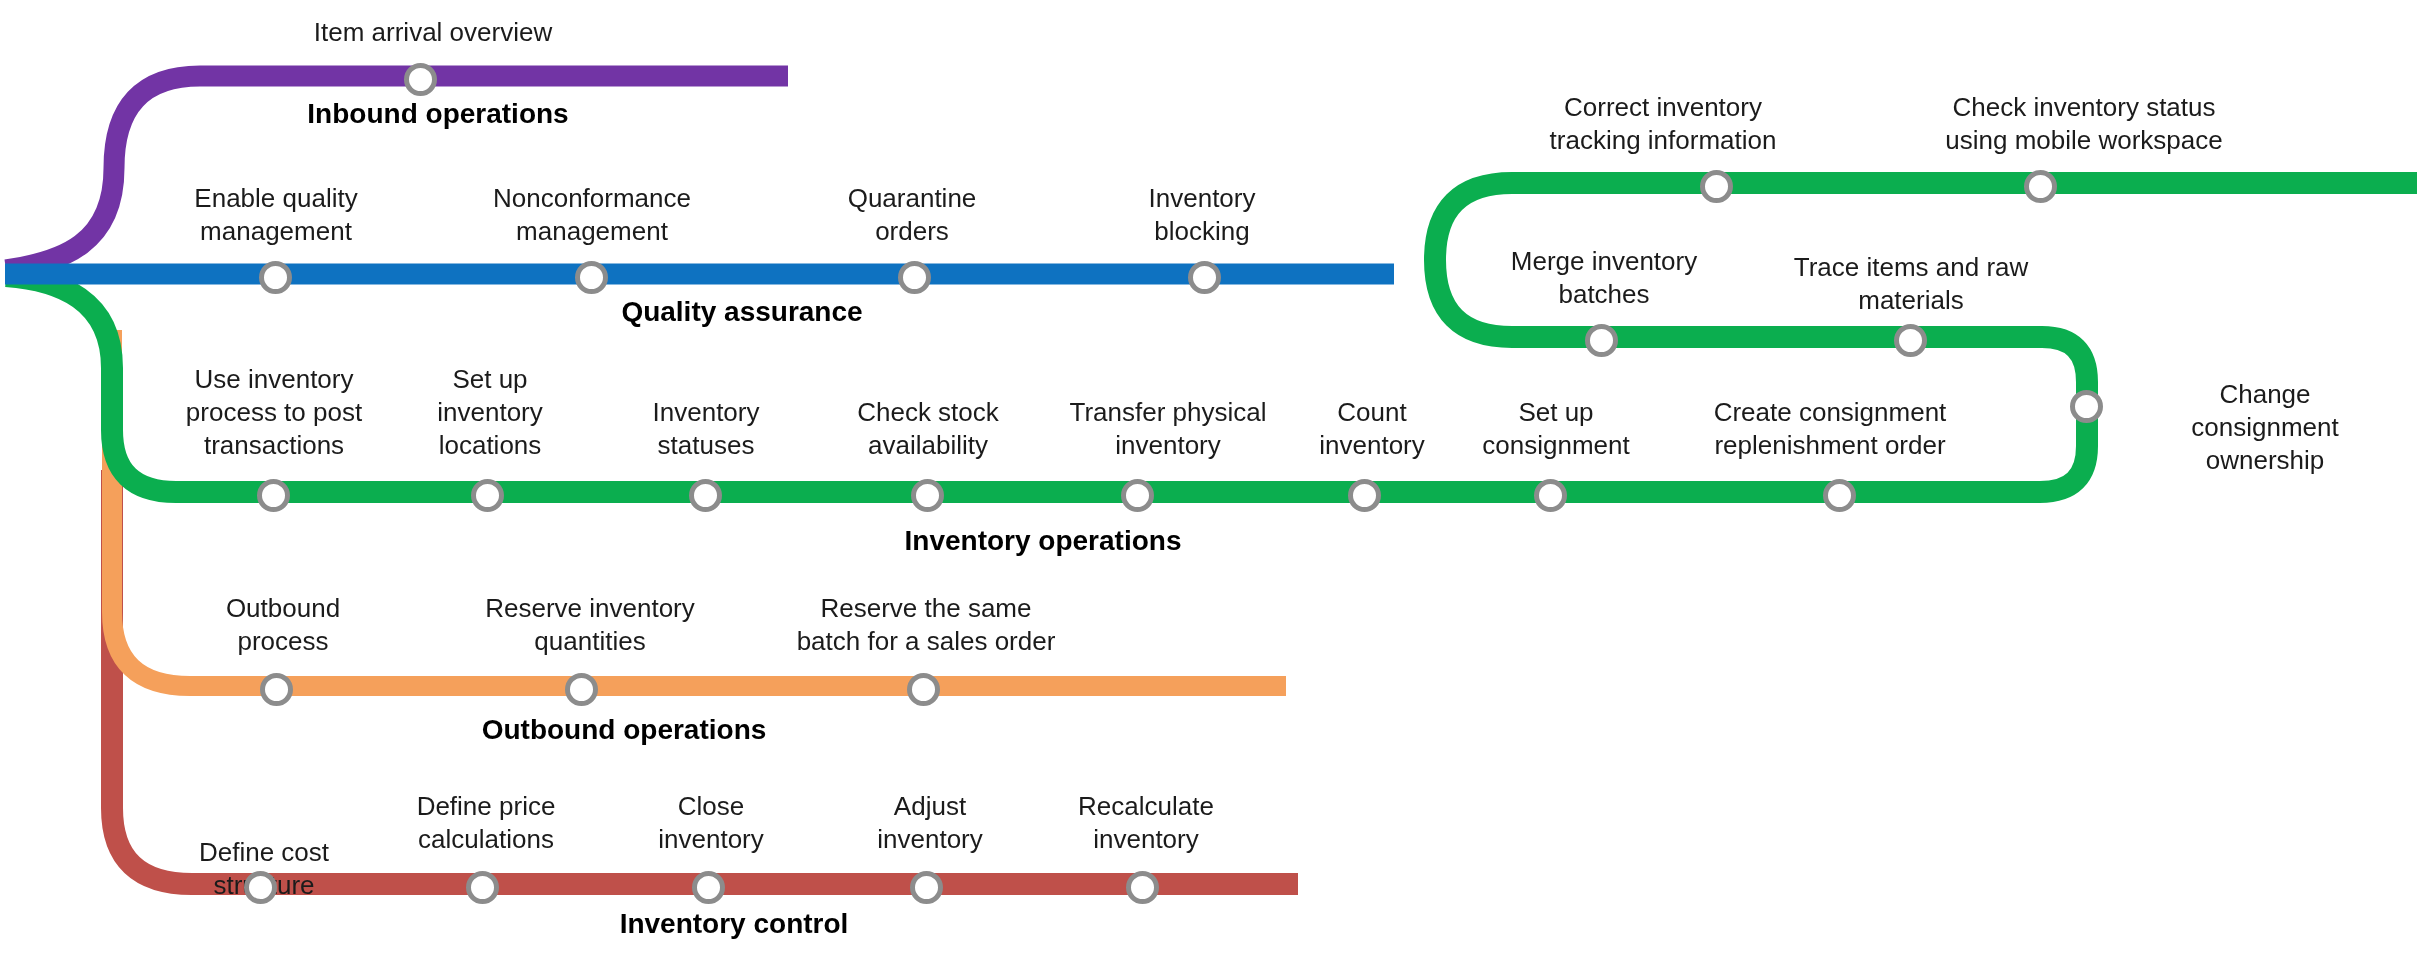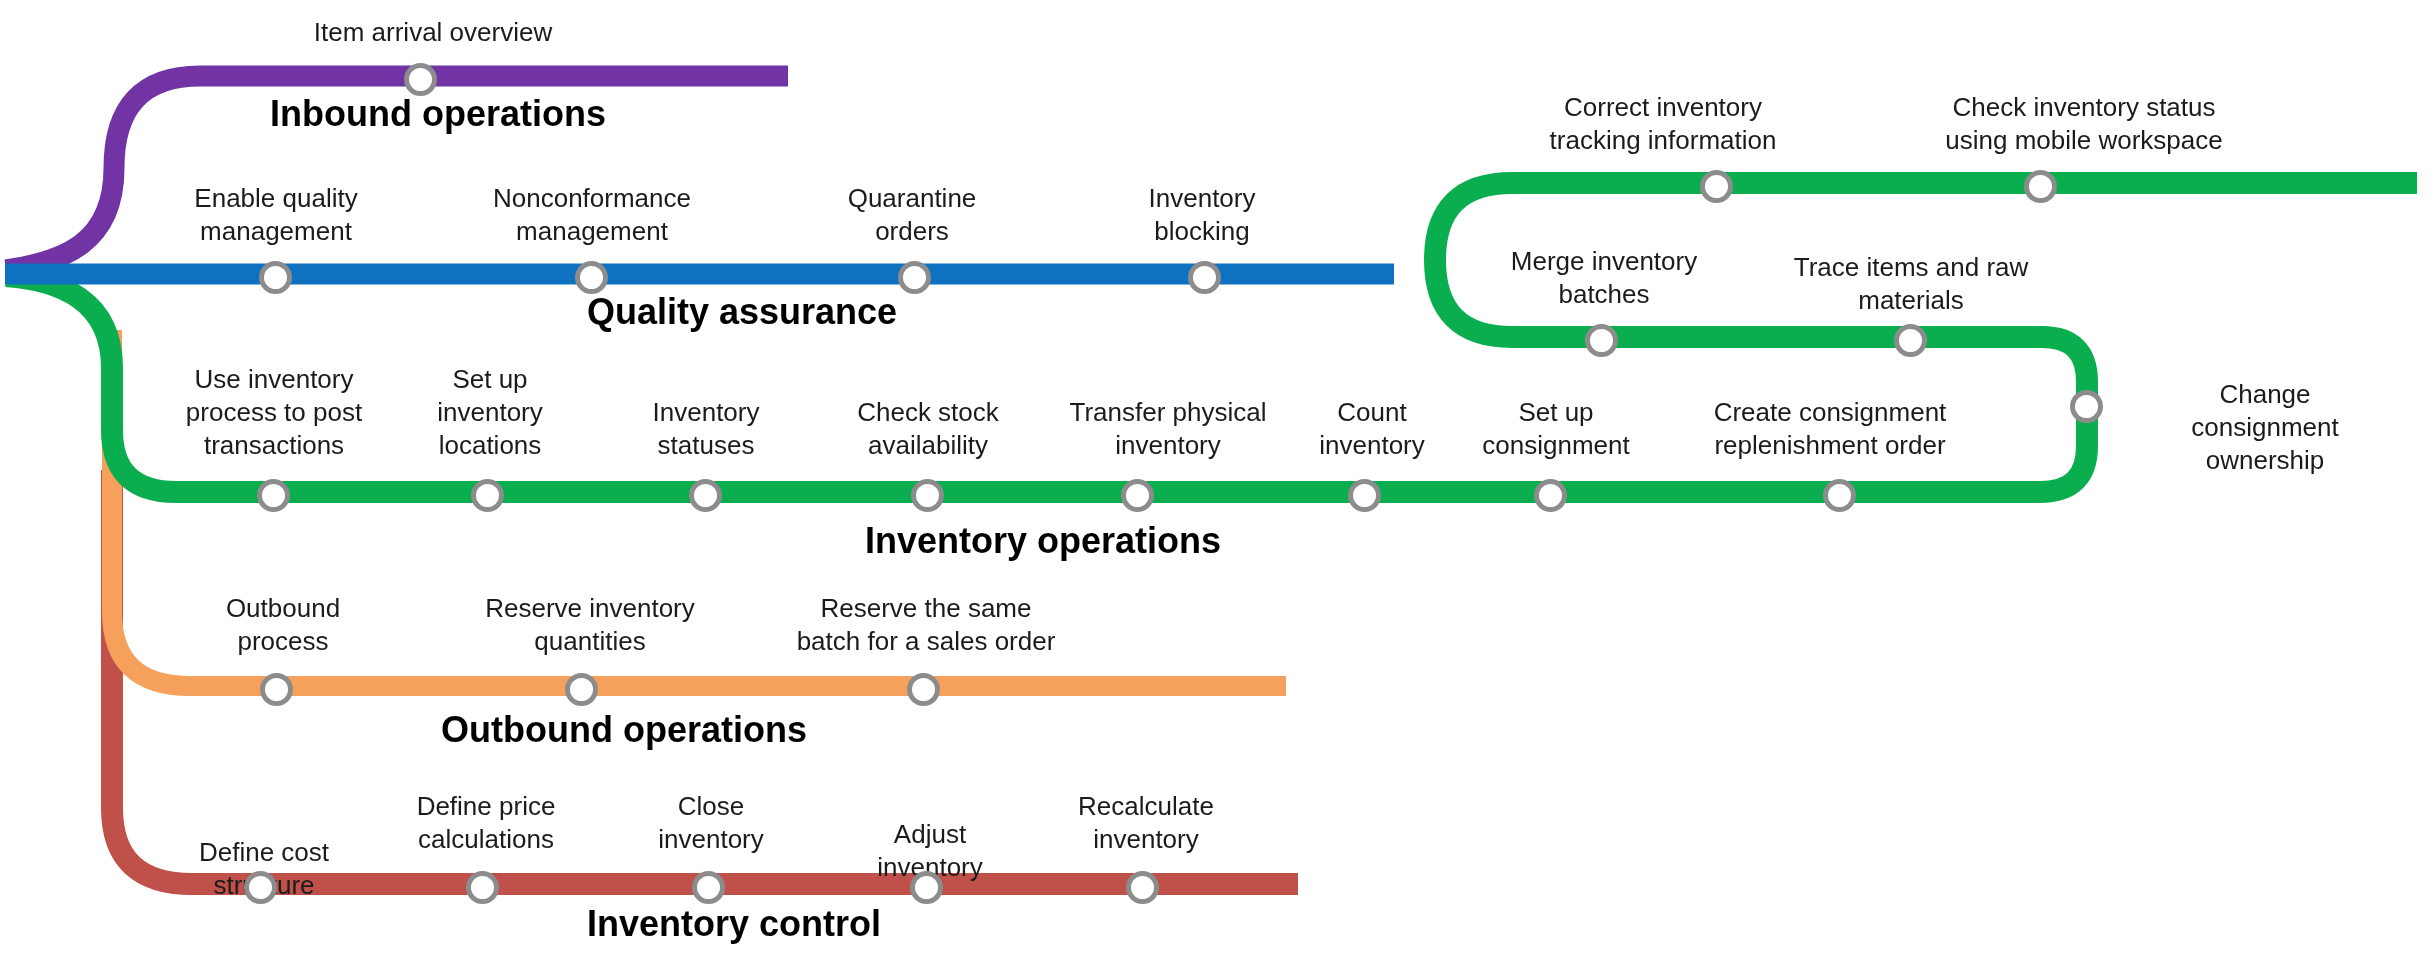--- a/index.html
+++ b/index.html
@@ -27,21 +27,21 @@
     white-space:pre-line;
     text-align:center;
     font-size:26px;
     line-height:33px;
     color:#1b1b1b;
   }
   .title{
     position:absolute;
     transform:translate(-50%,-50%);
     white-space:nowrap;
-    font-size:36px;
+    font-size:28px;
     font-weight:700;
     color:#000000;
   }
 </style>
 </head>
 <body>
 
 <div class="canvas">
 
   <svg class="tracks" width="2432" height="959" viewBox="0 0 2432 959">
@@ -131,21 +131,21 @@
   <div class="stop" style="left:565px;top:673px;"></div>
   <div class="stop" style="left:907px;top:673px;"></div>
   <div class="title" style="left:624px;top:730px;">Outbound operations</div>
 
   <div class="lbl" style="left:264px;top:836px;">Define cost
 structure</div>
   <div class="lbl" style="left:486px;top:790px;">Define price
 calculations</div>
   <div class="lbl" style="left:711px;top:790px;">Close
 inventory</div>
-  <div class="lbl" style="left:930px;top:818px;">Adjust
+  <div class="lbl" style="left:930px;top:790px;">Adjust
 inventory</div>
   <div class="lbl" style="left:1146px;top:790px;">Recalculate
 inventory</div>
   <div class="stop" style="left:244px;top:871px;"></div>
   <div class="stop" style="left:466px;top:871px;"></div>
   <div class="stop" style="left:692px;top:871px;"></div>
   <div class="stop" style="left:910px;top:871px;"></div>
   <div class="stop" style="left:1126px;top:871px;"></div>
   <div class="title" style="left:734px;top:924px;">Inventory control</div>
 

